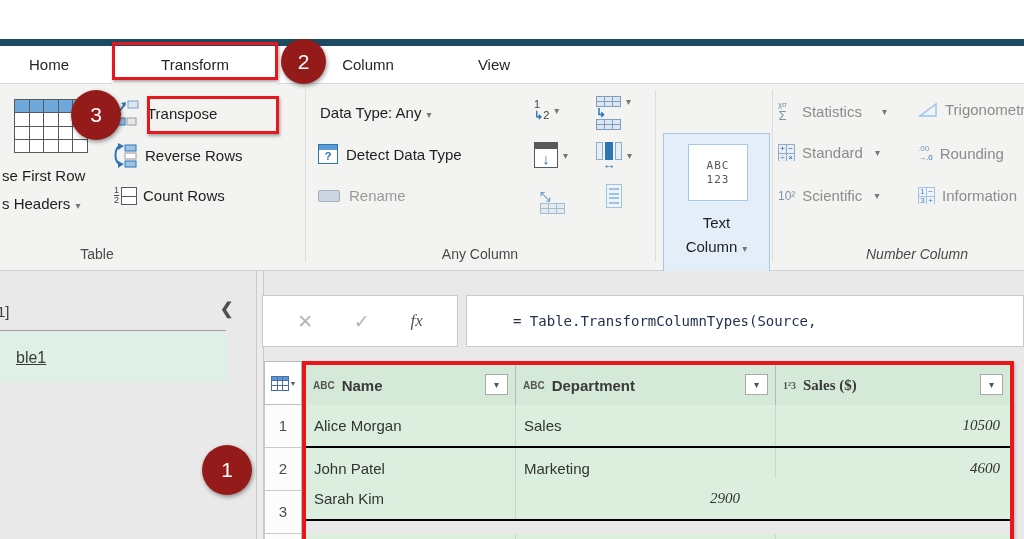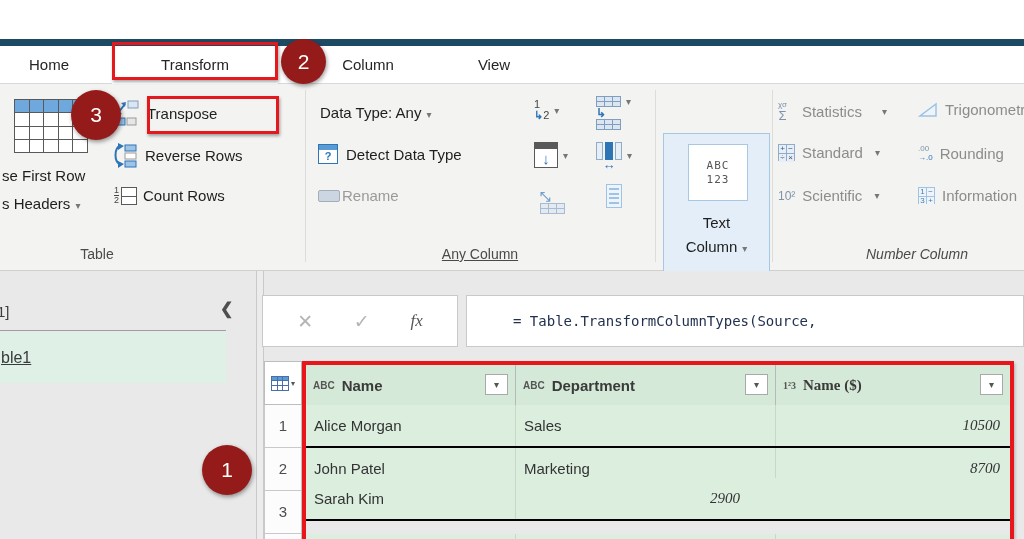--- a/index.html
+++ b/index.html
@@ -225,21 +225,21 @@
     </div>
 
     <div class="abs" style="left:318px; top:60px; display:flex; align-items:center; gap:8px;">
       <span class="detecticon">
           <span class="bar"></span>
           <span class="q">?</span>
         </span>
       <span class="rbtn-label">Detect Data Type</span>
     </div>
 
-    <div class="abs" style="left:318px; top:103px; display:flex; align-items:center; gap:2px;">
+    <div class="abs" style="left:318px; top:103px; display:flex; align-items:center; gap:9px;">
       <span class="renameicon"></span>
       <span class="rbtn-label dim">Rename</span>
     </div>
 
     <div class="abs" style="left:534px; top:15px; display:flex; align-items:center;">
       <span style="display:inline-flex; flex-direction:column; line-height:11px; font-size:11px; color:#444;">
         <span style="align-self:flex-start;">1</span>
         <span class="icon-blue" style="align-self:flex-end; font-weight:bold;"><span>↳</span><span style="color:#444; font-weight:normal;">2</span></span>
       </span>
       <span class="caret">▾</span>
@@ -304,21 +304,21 @@
 
     <div class="abs" style="left:606px; top:100px;">
       <span class="listicon">
           <i></i>
           <i></i>
           <i></i>
           <i></i>
         </span>
     </div>
 
-    <div class="grouplabel" style="left:420px; width:120px;text-decoration:underline;">Any Column</div>
+    <div class="grouplabel" style="left:420px; width:120px;">Any Column</div>
 
     <div class="abs textcol">
       <div class="abc-box">
         <span>ABC</span>
         <span>123</span>
       </div>
       <div class="textcol-label" style="top:80px;">Text</div>
       <div class="textcol-label" style="top:104px;">
         <span>Column</span><span class="caret">▾</span>
       </div>
@@ -374,21 +374,21 @@
 
     <div class="grouplabel" style="left:866px; width:140px; text-align:left;font-style:italic;">Number Column</div>
   </div>
 
   <div class="abs mainbg"></div>
 
   <div class="abs panehdr" style="left:-3px; top:264px;">1]</div>
   <div class="abs chev" style="left:220px; top:260px;">❮</div>
   <div class="abs" style="left:0; top:291px; width:226px; height:1px; background:#9e9e9e;"></div>
   <div class="abs sel-query">
-    <span style="padding-left:1px;text-decoration:underline;">ble1</span>
+    <span style="padding-left:16px;text-decoration:underline;">ble1</span>
   </div>
   <div class="abs splitter"></div>
   <div class="abs ann-circle" style="left:202px; top:406px;">1</div>
 
   <div class="abs fbox fbtns">
     <span class="x">✕</span>
     <span class="v">✓</span>
     <span class="fx">fx</span>
   </div>
   <div class="abs fbox fformula">= Table.TransformColumnTypes(Source,</div>
@@ -419,34 +419,34 @@
         <span class="hname">Name</span>
         <span class="fltr">▾</span>
       </div>
       <div class="hcell w2">
         <span class="htype">ABC</span>
         <span class="hname">Department</span>
         <span class="fltr">▾</span>
       </div>
       <div class="hcell w3">
         <span class="htype">1²3</span>
-        <span class="hname">Name ($)</span>
+        <span class="hname">Sales ($)</span>
         <span class="fltr">▾</span>
       </div>
     </div>
 
     <div class="drow" style="top:44px;">
       <div class="dcell w1">Alice Morgan</div>
       <div class="dcell w2">Sales</div>
       <div class="dcell w3 num">10500</div>
     </div>
     <div class="drow" style="top:87px;">
       <div class="dcell w1">John Patel</div>
       <div class="dcell w2">Marketing</div>
-      <div class="dcell w3 num">8700</div>
+      <div class="dcell w3 num">4600</div>
     </div>
     <div class="drow" style="top:117px;">
       <div class="dcell w1">Sarah Kim</div>
       <div class="dcell w3 num">2900</div>
     </div>
     <div class="drow" style="top:173px;">
       <div class="dcell w1">David Li</div>
       <div class="dcell w2">HR</div>
       <div class="dcell w3 num">4200</div>
     </div>

